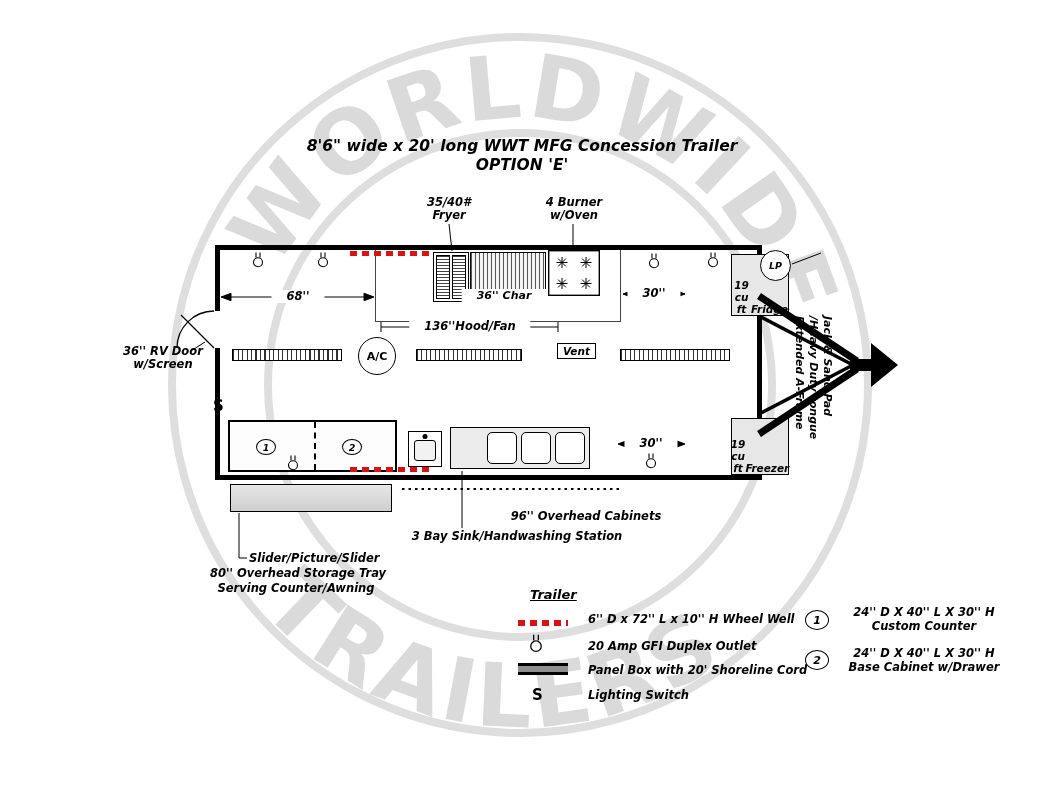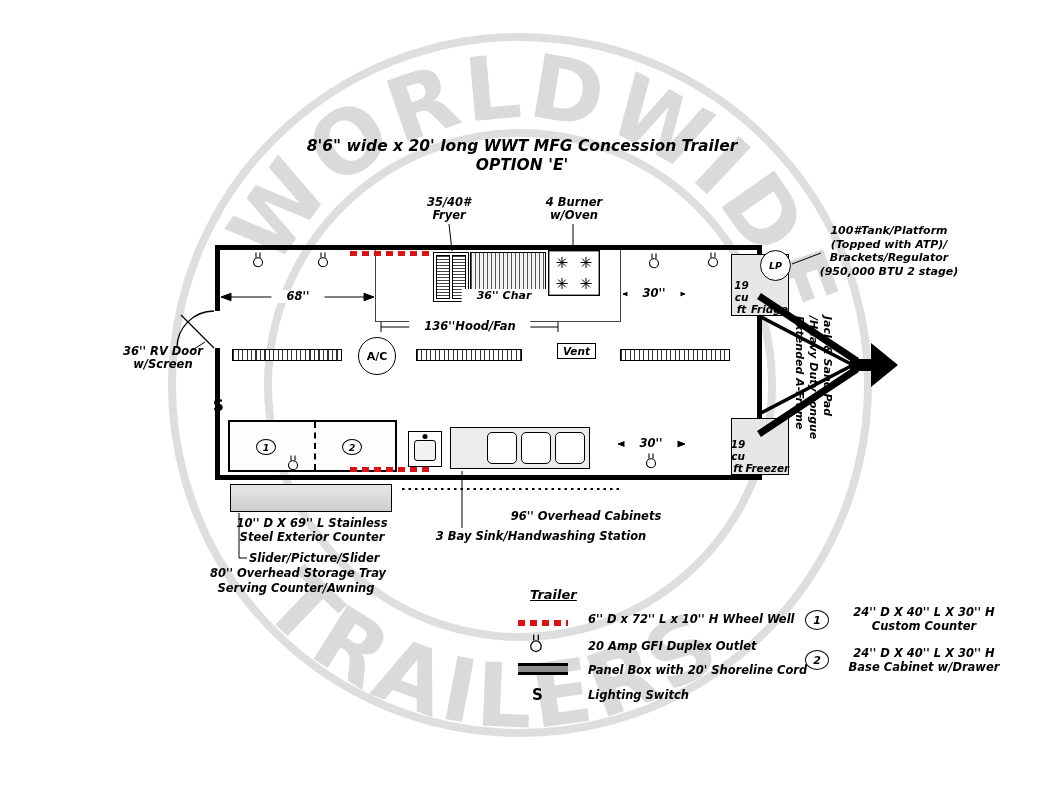--- a/index.html
+++ b/index.html
@@ -274,51 +274,41 @@
   <div class="lbl cx" style="left:449px; top:196px;">
     <div>35/40#</div>
     <div>Fryer</div>
   </div>
 
   <div class="lbl cx" style="left:574px; top:196px;">
     <div>4 Burner</div>
     <div>w/Oven</div>
   </div>
 
-  <div class="lbl cx" style="left:889px; top:224px; font-size:11px; line-height:13.5px;">
-    <div>100#Tank/Platform</div>
-    <div>(Topped with ATP)/</div>
-    <div>Brackets/Regulator</div>
-    <div>(950,000 BTU 2 stage)</div>
-  </div>
 
   <div class="lbl" style="left:123px; top:345px; text-align:center;">
     <div>36'' RV Door</div>
     <div>w/Screen</div>
   </div>
 
   <div class="lbl cx wbg" style="left:504px; top:289px; font-size:11px;">36'' Char</div>
   <div class="lbl cx wbg" style="left:298px; top:290px;">68''</div>
   <div class="lbl cx wbg" style="left:654px; top:287px;">30''</div>
   <div class="lbl cx wbg" style="left:651px; top:437px;">30''</div>
   <div class="lbl cx wbg" style="left:470px; top:320px;">136''Hood/Fan</div>
 
   <div class="lbl vtext" style="left:792px; top:316px;">
     <div>Extended A-Frame</div>
     <div>/Heavy Duty tongue</div>
     <div>Jack &amp; Sand Pad</div>
   </div>
 
-  <div class="lbl cx" style="left:312px; top:516px; line-height:14px;">
-    <div>10'' D X 69'' L Stainless</div>
-    <div>Steel Exterior Counter</div>
-  </div>
 
   <div class="lbl cx" style="left:586px; top:510px;">96'' Overhead Cabinets</div>
-  <div class="lbl cx" style="left:541px; top:530px;">3 Bay Sink/Handwashing Station</div>
+  <div class="lbl cx" style="left:517px; top:530px;">3 Bay Sink/Handwashing Station</div>
   <div class="lbl" style="left:249px; top:552px;">Slider/Picture/Slider</div>
   <div class="lbl cx" style="left:298px; top:567px;">80'' Overhead Storage Tray</div>
   <div class="lbl cx" style="left:296px; top:582px;">Serving Counter/Awning</div>
 
   <div class="lbl" style="left:530px; top:588px; font-size:13px; text-decoration:underline;">Trailer</div>
 
   <div class="wheelwell" style="left:518px; top:620px; width:50px; height:6px; z-index:3;"></div>
   <div class="lbl" style="left:588px; top:613px;">6'' D x 72'' L x 10'' H Wheel Well</div>
 
   <svg class="outlet" style="left:529px; top:634px;" width="14" height="19" viewBox="0 0 12 16">

